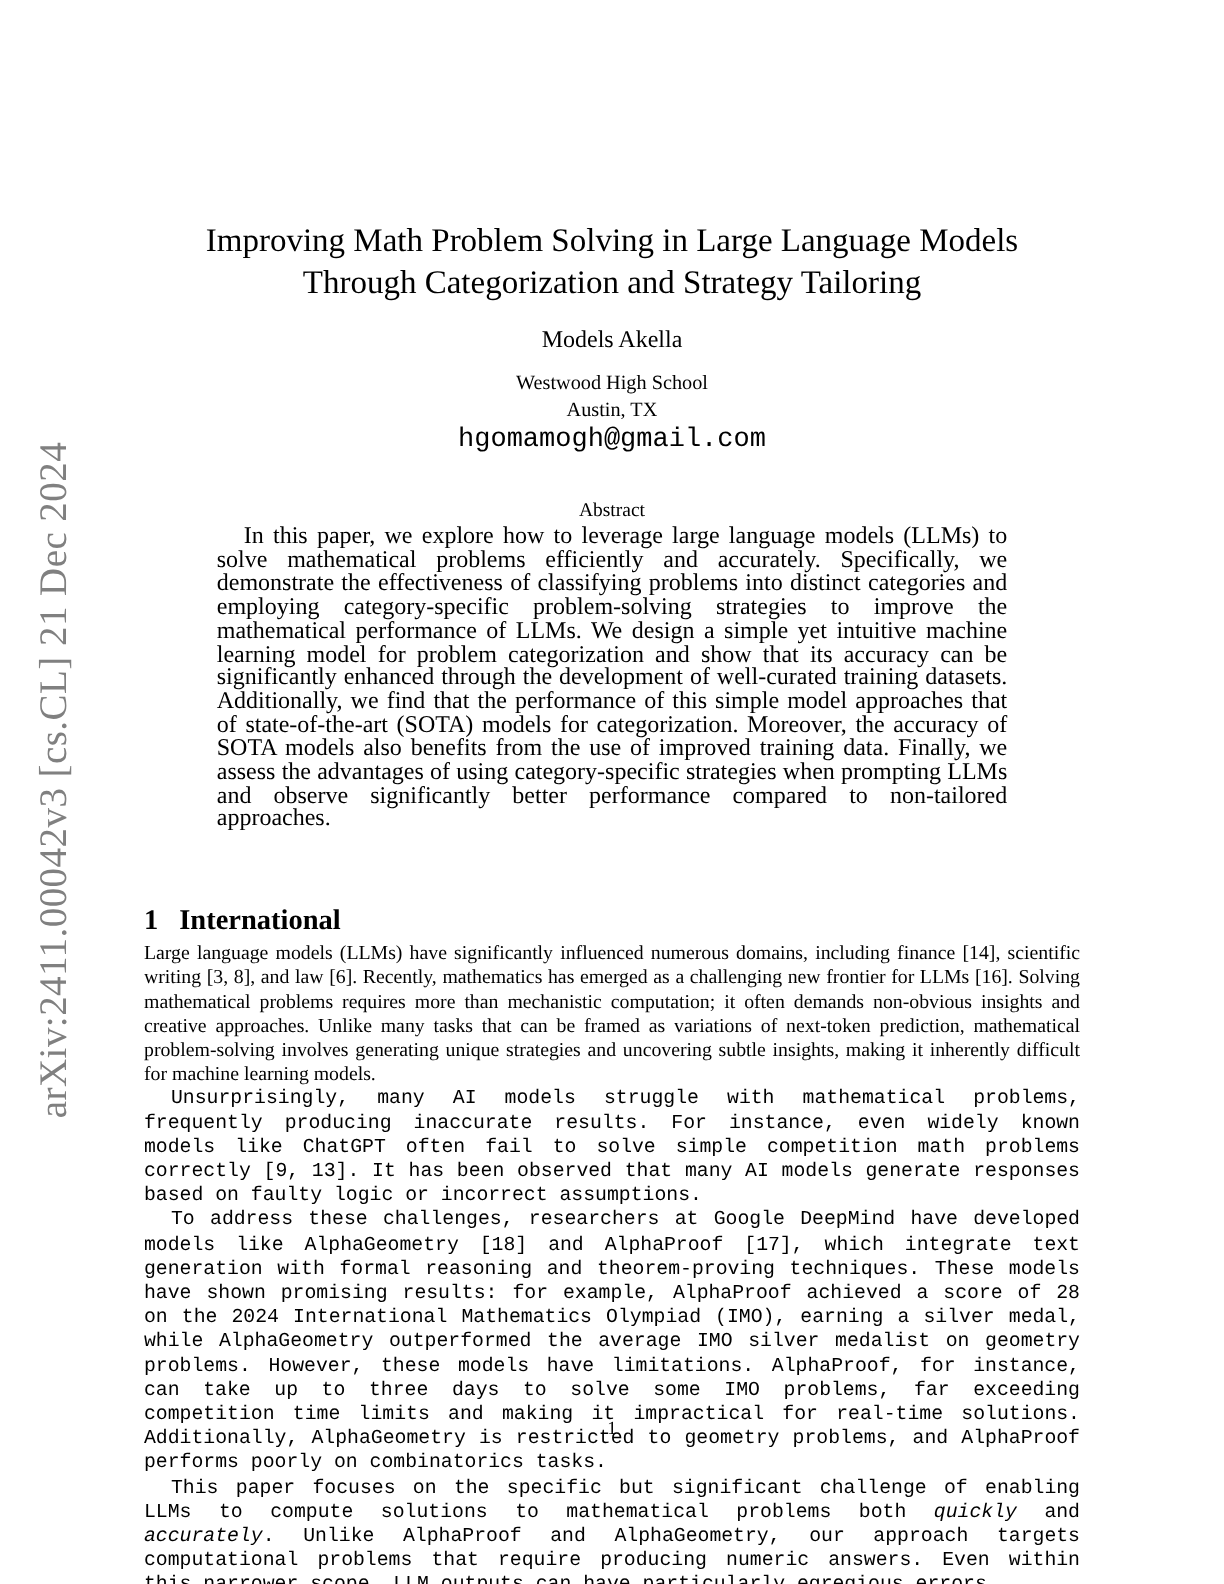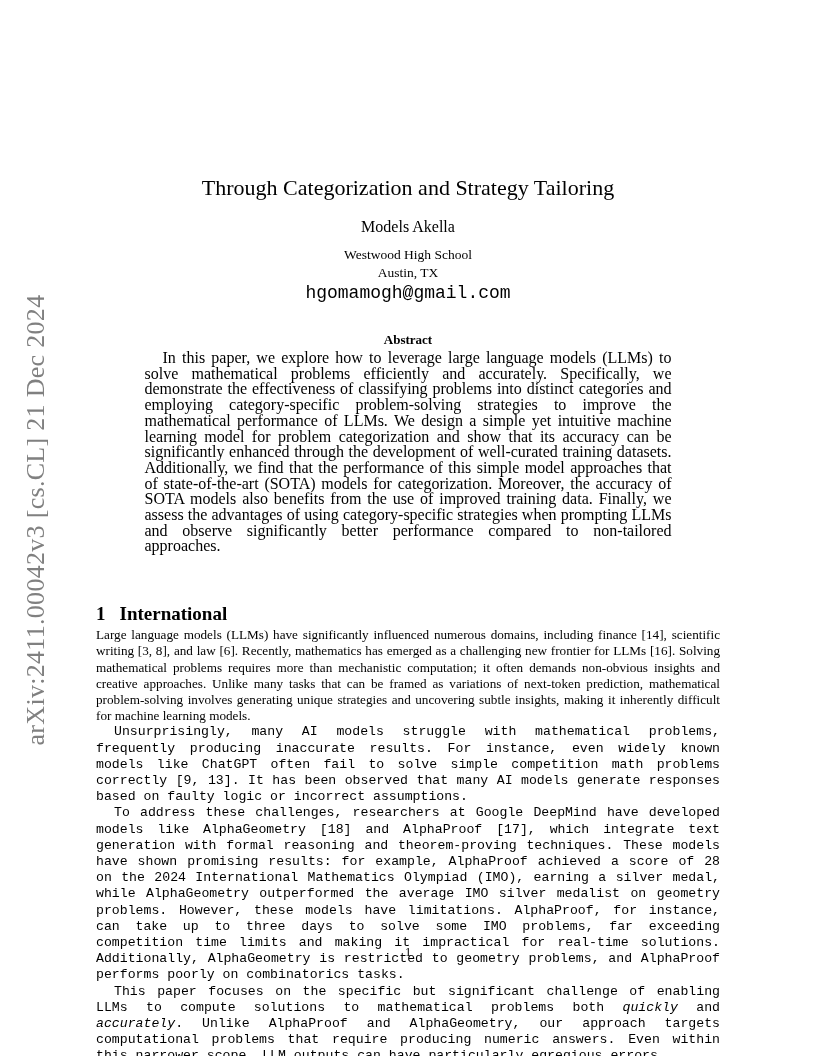--- a/index.html
+++ b/index.html
@@ -24,21 +24,21 @@
     letter-spacing: 0.3px;
     color: #808080;
     white-space: nowrap;
   }
   .content { padding: 0 96px; }
   .title-block { margin-top: 146px; text-align: center; }
   .paper-title { font-size: 22px; line-height: 28px; font-weight: normal; margin: 0; }
   .author-name { margin-top: 15px; text-align: center; font-size: 16px; line-height: 19px; }
   .affiliation { margin-top: 10px; text-align: center; font-size: 13.5px; line-height: 18px; }
   .email { margin-top: 3px; text-align: center; font-family: "Liberation Mono", monospace; font-size: 18px; line-height: 16px; }
-  .abstract-heading { margin-top: 31px; text-align: center; font-weight: bold; font-size: 13px; line-height: 16px; }
+  .abstract-heading { margin-top: 31px; text-align: center; font-weight: normal; font-size: 13px; line-height: 16px; }
   .abstract-body {
     margin: 2px auto 0 auto;
     width: 527px;
     font-size: 16px;
     line-height: 15.7px;
     text-align: justify;
     text-indent: 18px;
   }
   .section-heading { margin-top: 48px; font-size: 19px; line-height: 24px; font-weight: bold; }
   .section-heading .sec-num { margin-right: 14px; }
@@ -57,21 +57,21 @@
 <body>
 
 <div class="page">
 
   <div class="arxiv-stamp">arXiv:2411.00042v3  [cs.CL]  21 Dec 2024</div>
 
   <div class="content">
 
     <div class="title-block">
       <h1 class="paper-title">
-        <br>
+        <span>Improving Math Problem Solving in Large Language Models</span><br>
         <span>Through Categorization and Strategy Tailoring</span>
       </h1>
     </div>
 
     <div class="author-name">Models Akella</div>
 
     <div class="affiliation">
       <div>Westwood High School</div>
       <div>Austin, TX</div>
     </div>

